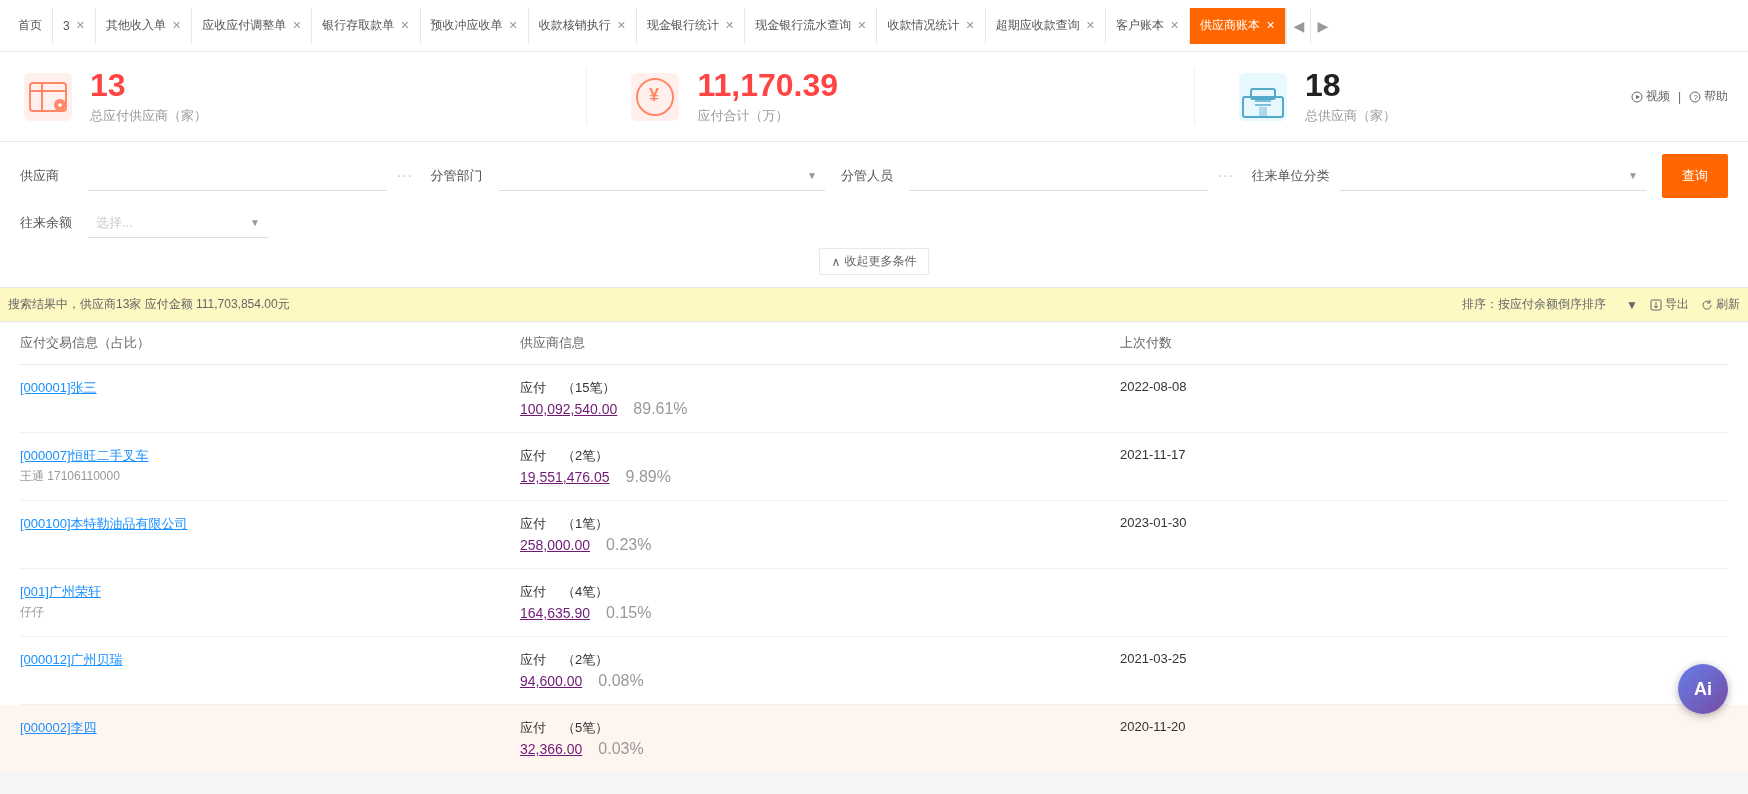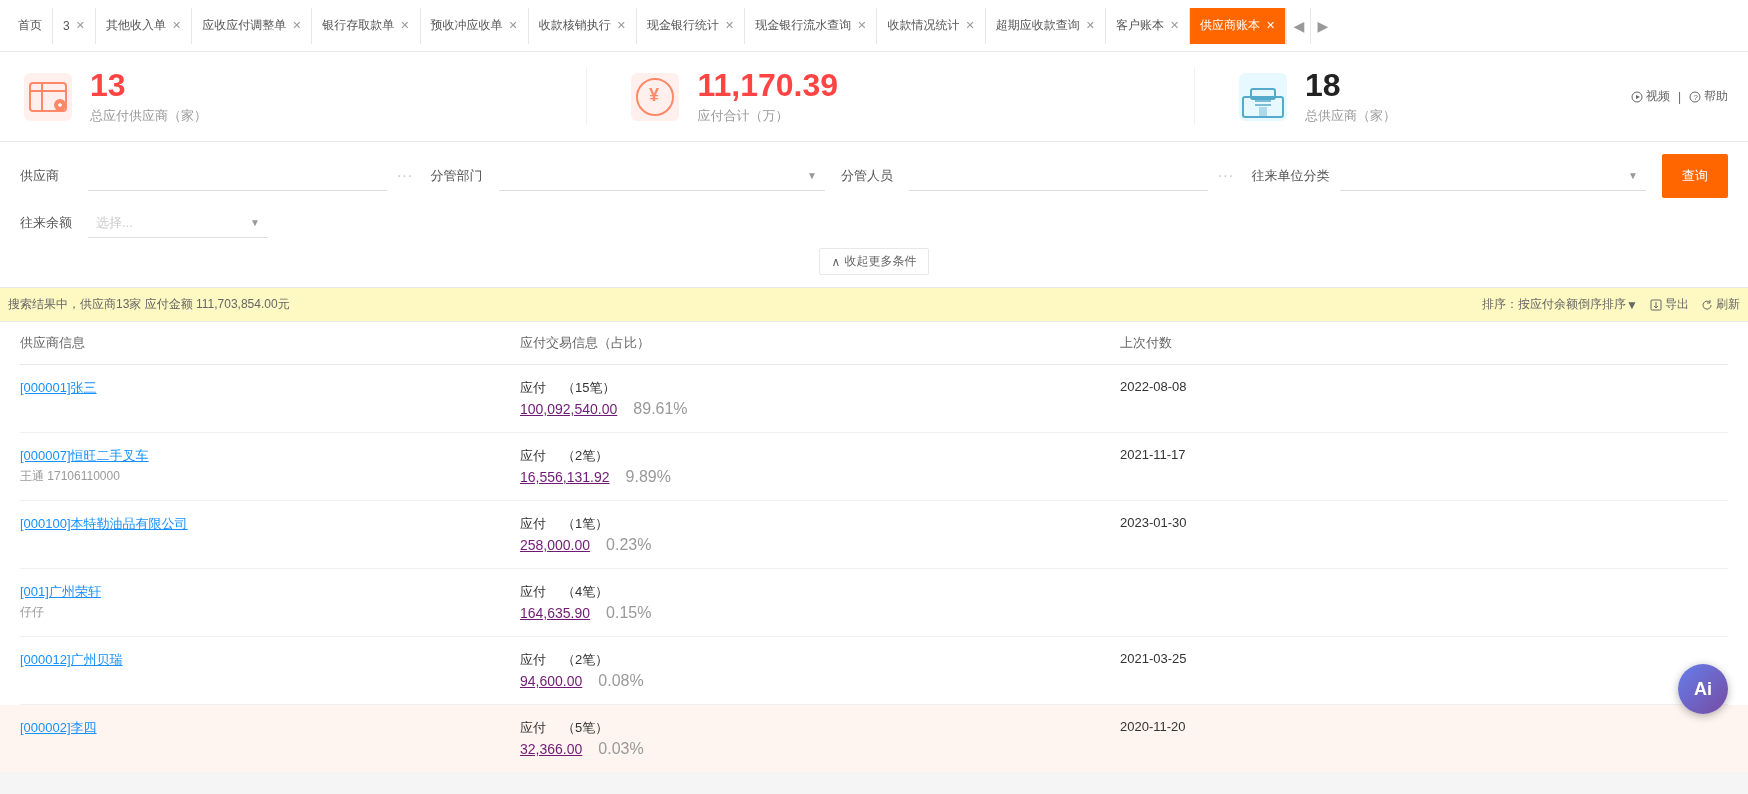--- a/index.html
+++ b/index.html
@@ -205,21 +205,21 @@
     .result-actions span {
       cursor: pointer;
       color: #666;
       display: flex;
       align-items: center;
       gap: 3px;
     }
     .sort-dropdown {
       display: flex;
       align-items: center;
-      gap: 0;
+      gap: 20px;
       cursor: pointer;
       color: #666;
     }
 
     
     .table-container {
       background: #fff;
       padding: 0 20px;
     }
     .table-header {
@@ -504,22 +504,22 @@
           <polyline points="9,1 9,4 6,4" fill="none" stroke="#666" stroke-width="1"></polyline>
         </svg>
       <span>刷新</span>
     </span>
   </div>
 </div>
 
 <div class="table-container table-scroll">
 
   <div class="table-header">
+    <div>应付交易信息（占比）</div>
     <div>供应商信息</div>
-    <div>应付交易信息（占比）</div>
     <div>上次付数</div>
   </div>
 
   <div class="table-row">
     <div>
       <a class="supplier-link">[000001]张三</a>
     </div>
     <div class="transaction-info">
       <div class="transaction-row">
         <span class="transaction-label">应付</span>
@@ -539,21 +539,21 @@
     <div>
       <a class="supplier-link">[000007]恒旺二手叉车</a>
       <div class="supplier-sub">王通  17106110000</div>
     </div>
     <div class="transaction-info">
       <div class="transaction-row">
         <span class="transaction-label">应付</span>
         <span class="transaction-label">（2笔）</span>
       </div>
       <div class="transaction-row">
-        <span class="transaction-amount">16,556,131.92</span>
+        <span class="transaction-amount">19,551,476.05</span>
         <span class="transaction-pct">9.89%</span>
       </div>
     </div>
     <div>
       <span class="last-payment">2021-11-17</span>
     </div>
   </div>
 
   <div class="table-row">
     <div>

